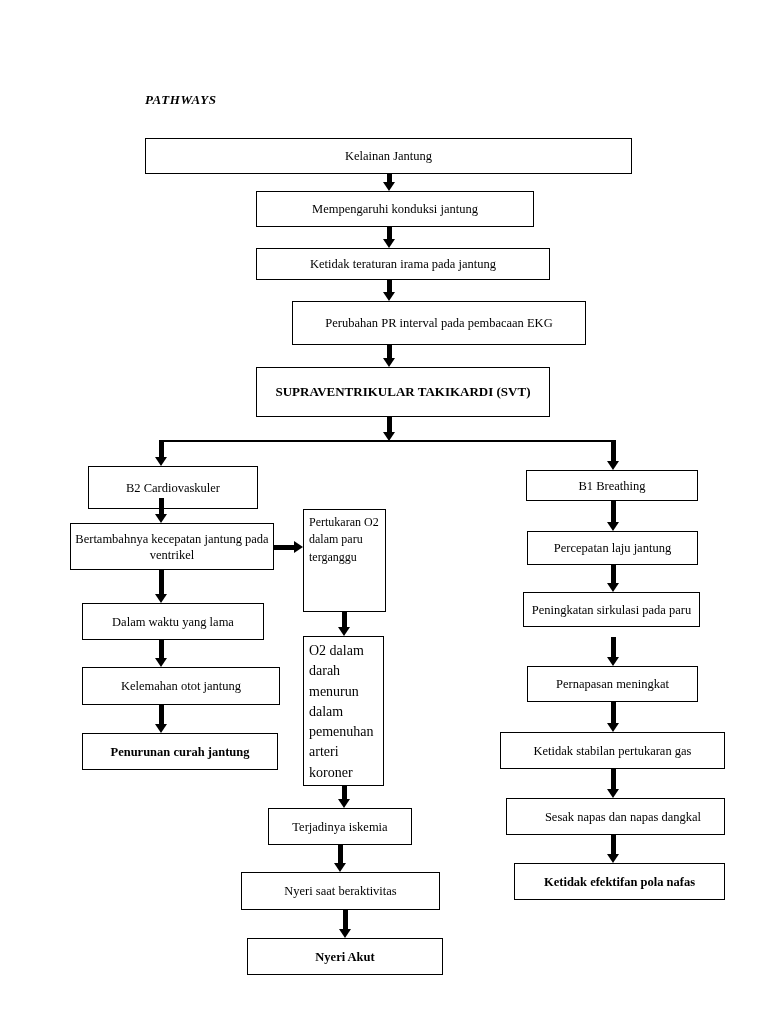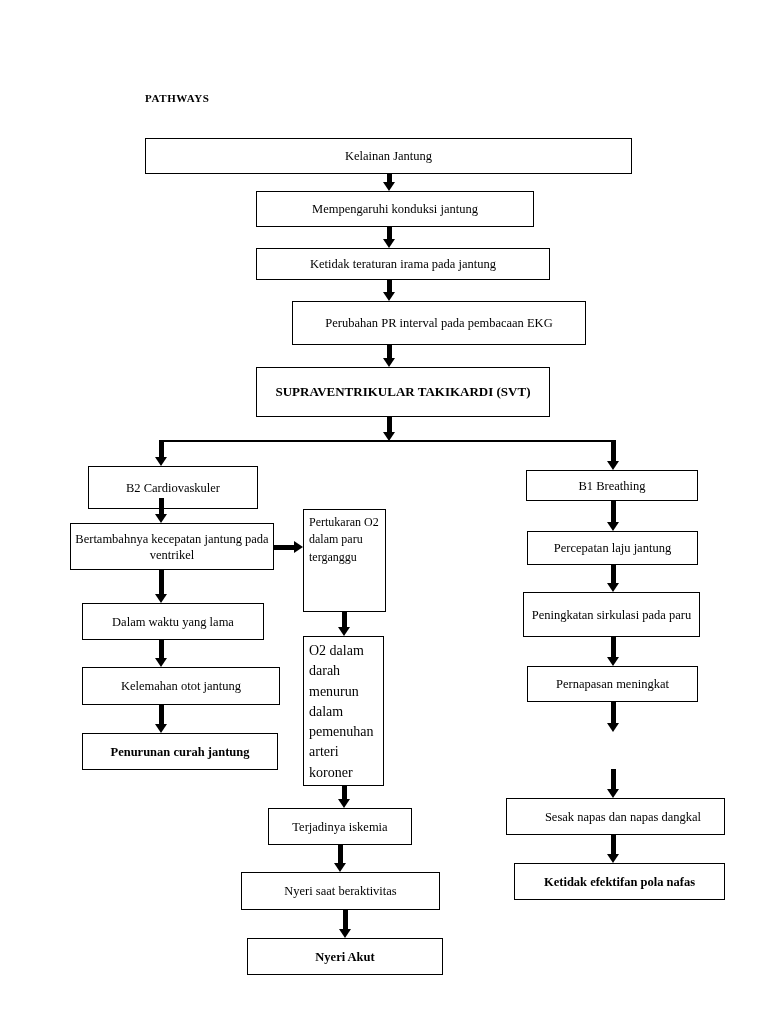--- a/index.html
+++ b/index.html
@@ -1,21 +1,21 @@
 <!DOCTYPE html>
 <html><head>
 <meta charset="utf-8">
 <style>
   html,body{margin:0;padding:0;background:#fff;}
   body{width:768px;height:1024px;position:relative;overflow:hidden;
        font-family:"Liberation Serif","DejaVu Serif",serif;color:#000;}
   #stage{position:absolute;left:0;top:0;width:768px;height:1024px;}
 
-  .title{position:absolute;font-weight:bold;font-size:11px;letter-spacing:.6px;
-         font-family:"Liberation Serif","DejaVu Serif",serif;}
+  .title{position:absolute;font-weight:bold;font-size:13px;letter-spacing:.6px;
+         font-family:"Liberation Serif","DejaVu Serif",serif;font-style:italic;}
 
   .box{position:absolute;box-sizing:border-box;background:#fff;
        border:1.6px solid #000;display:flex;align-items:center;
        justify-content:center;text-align:center;font-size:12.5px;
        line-height:1.28;padding:2px 4px;}
   .box.bold{font-weight:bold;}
   .box.lefttext{justify-content:flex-start;text-align:left;padding:4px 5px;
                 align-items:flex-start;line-height:1.45;}
 
   
@@ -161,34 +161,35 @@
       <div class="head"></div>
   </div>
 
   <div class="box" style="left:527px; top:531px; width:171px; height:34px;">Percepatan laju jantung</div>
 
   <div class="vconn" style="left:606px; top:565px; width:14px; height:27px;">
     <div class="shaft" style="height:19px;"></div>
       <div class="head"></div>
   </div>
 
-  <div class="box" style="left:523px; top:592px; width:177px; height:45px;">Peningkatan sirkulasi pada paru</div>
+  <div class="box" style="left:523px; top:592px; width:177px; height:35px;">Peningkatan sirkulasi pada paru</div>
 
   <div class="vconn" style="left:606px; top:637px; width:14px; height:29px;">
     <div class="shaft" style="height:21px;"></div>
       <div class="head"></div>
   </div>
 
   <div class="box" style="left:527px; top:666px; width:171px; height:36px;">Pernapasan meningkat</div>
 
   <div class="vconn" style="left:606px; top:702px; width:14px; height:30px;">
     <div class="shaft" style="height:22px;"></div>
       <div class="head"></div>
   </div>
 
+  <div class="box" style="left:500px; top:732px; width:225px; height:37px;">Ketidak stabilan pertukaran gas</div>
 
   <div class="vconn" style="left:606px; top:769px; width:14px; height:29px;">
     <div class="shaft" style="height:21px;"></div>
       <div class="head"></div>
   </div>
 
   <div class="box" style="left:506px; top:798px; width:219px; height:37px;padding-left:19px;">Sesak napas dan napas dangkal</div>
 
   <div class="vconn" style="left:606px; top:835px; width:14px; height:28px;">
     <div class="shaft" style="height:20px;"></div>

